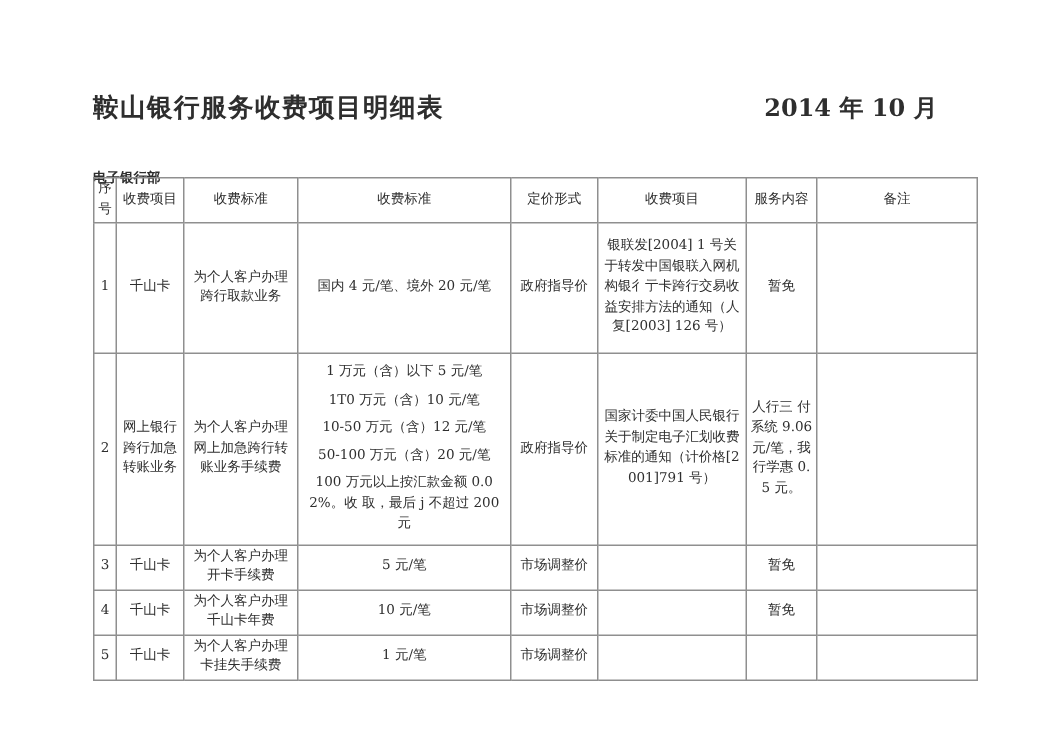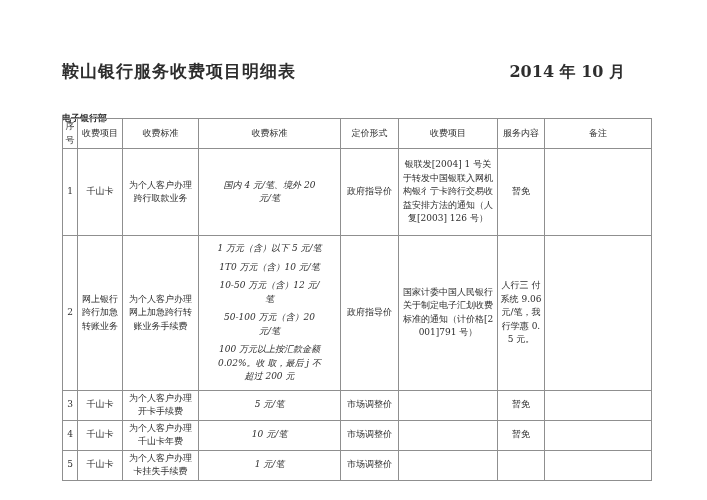--- a/index.html
+++ b/index.html
@@ -56,21 +56,21 @@
     overflow: hidden;
     word-break: break-all;
   }
   .fee-table thead tr { height: 30px; }
   .fee-table tbody tr:nth-child(1) { height: 87px; }
   .fee-table tbody tr:nth-child(2) { height: 116px; }
   .fee-table tbody tr:nth-child(3) { height: 25px; }
   .fee-table tbody tr:nth-child(4) { height: 24px; }
   .fee-table tbody tr:nth-child(5) { height: 23px; }
   .fee-table .col-seq { padding: 1px 2px; }
-  .std-line { margin: 5px 16px; font-style: italic; }
+  .std-line { margin: 5px 4px; }
 </style>
 </head>
 <body>
 
 <div class="page">
   <div class="title-row">
     <span class="doc-title">鞍山银行服务收费项目明细表</span>
     <span class="doc-date">2014 年 10 月</span>
   </div>
   <div class="dept">电子银行部</div>

